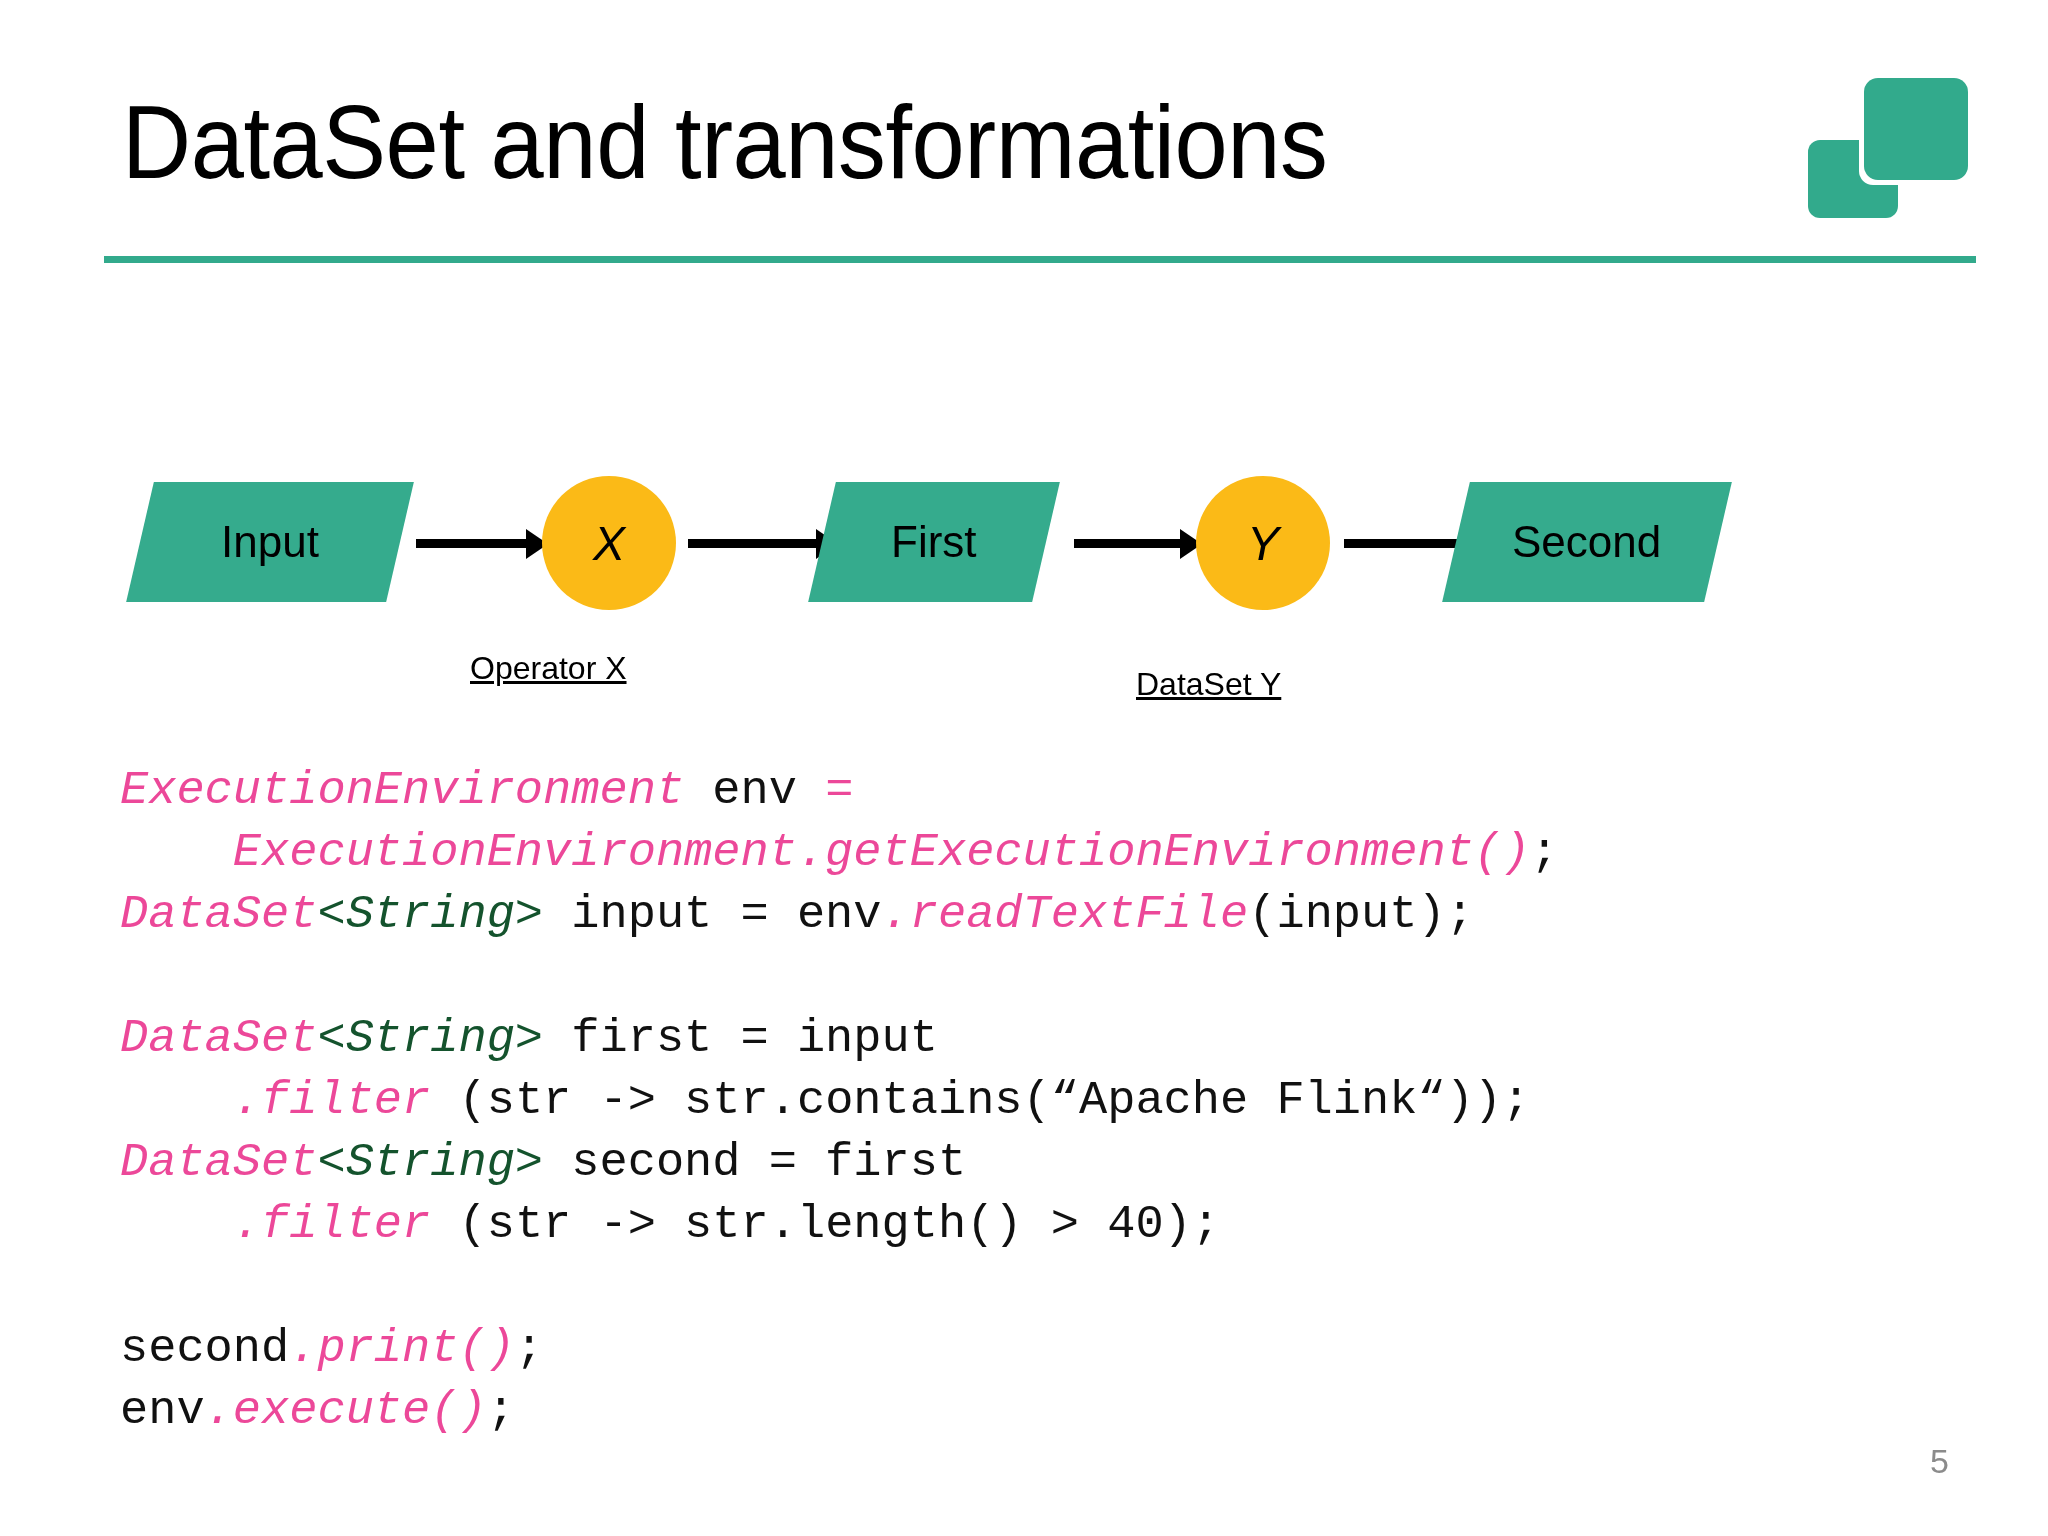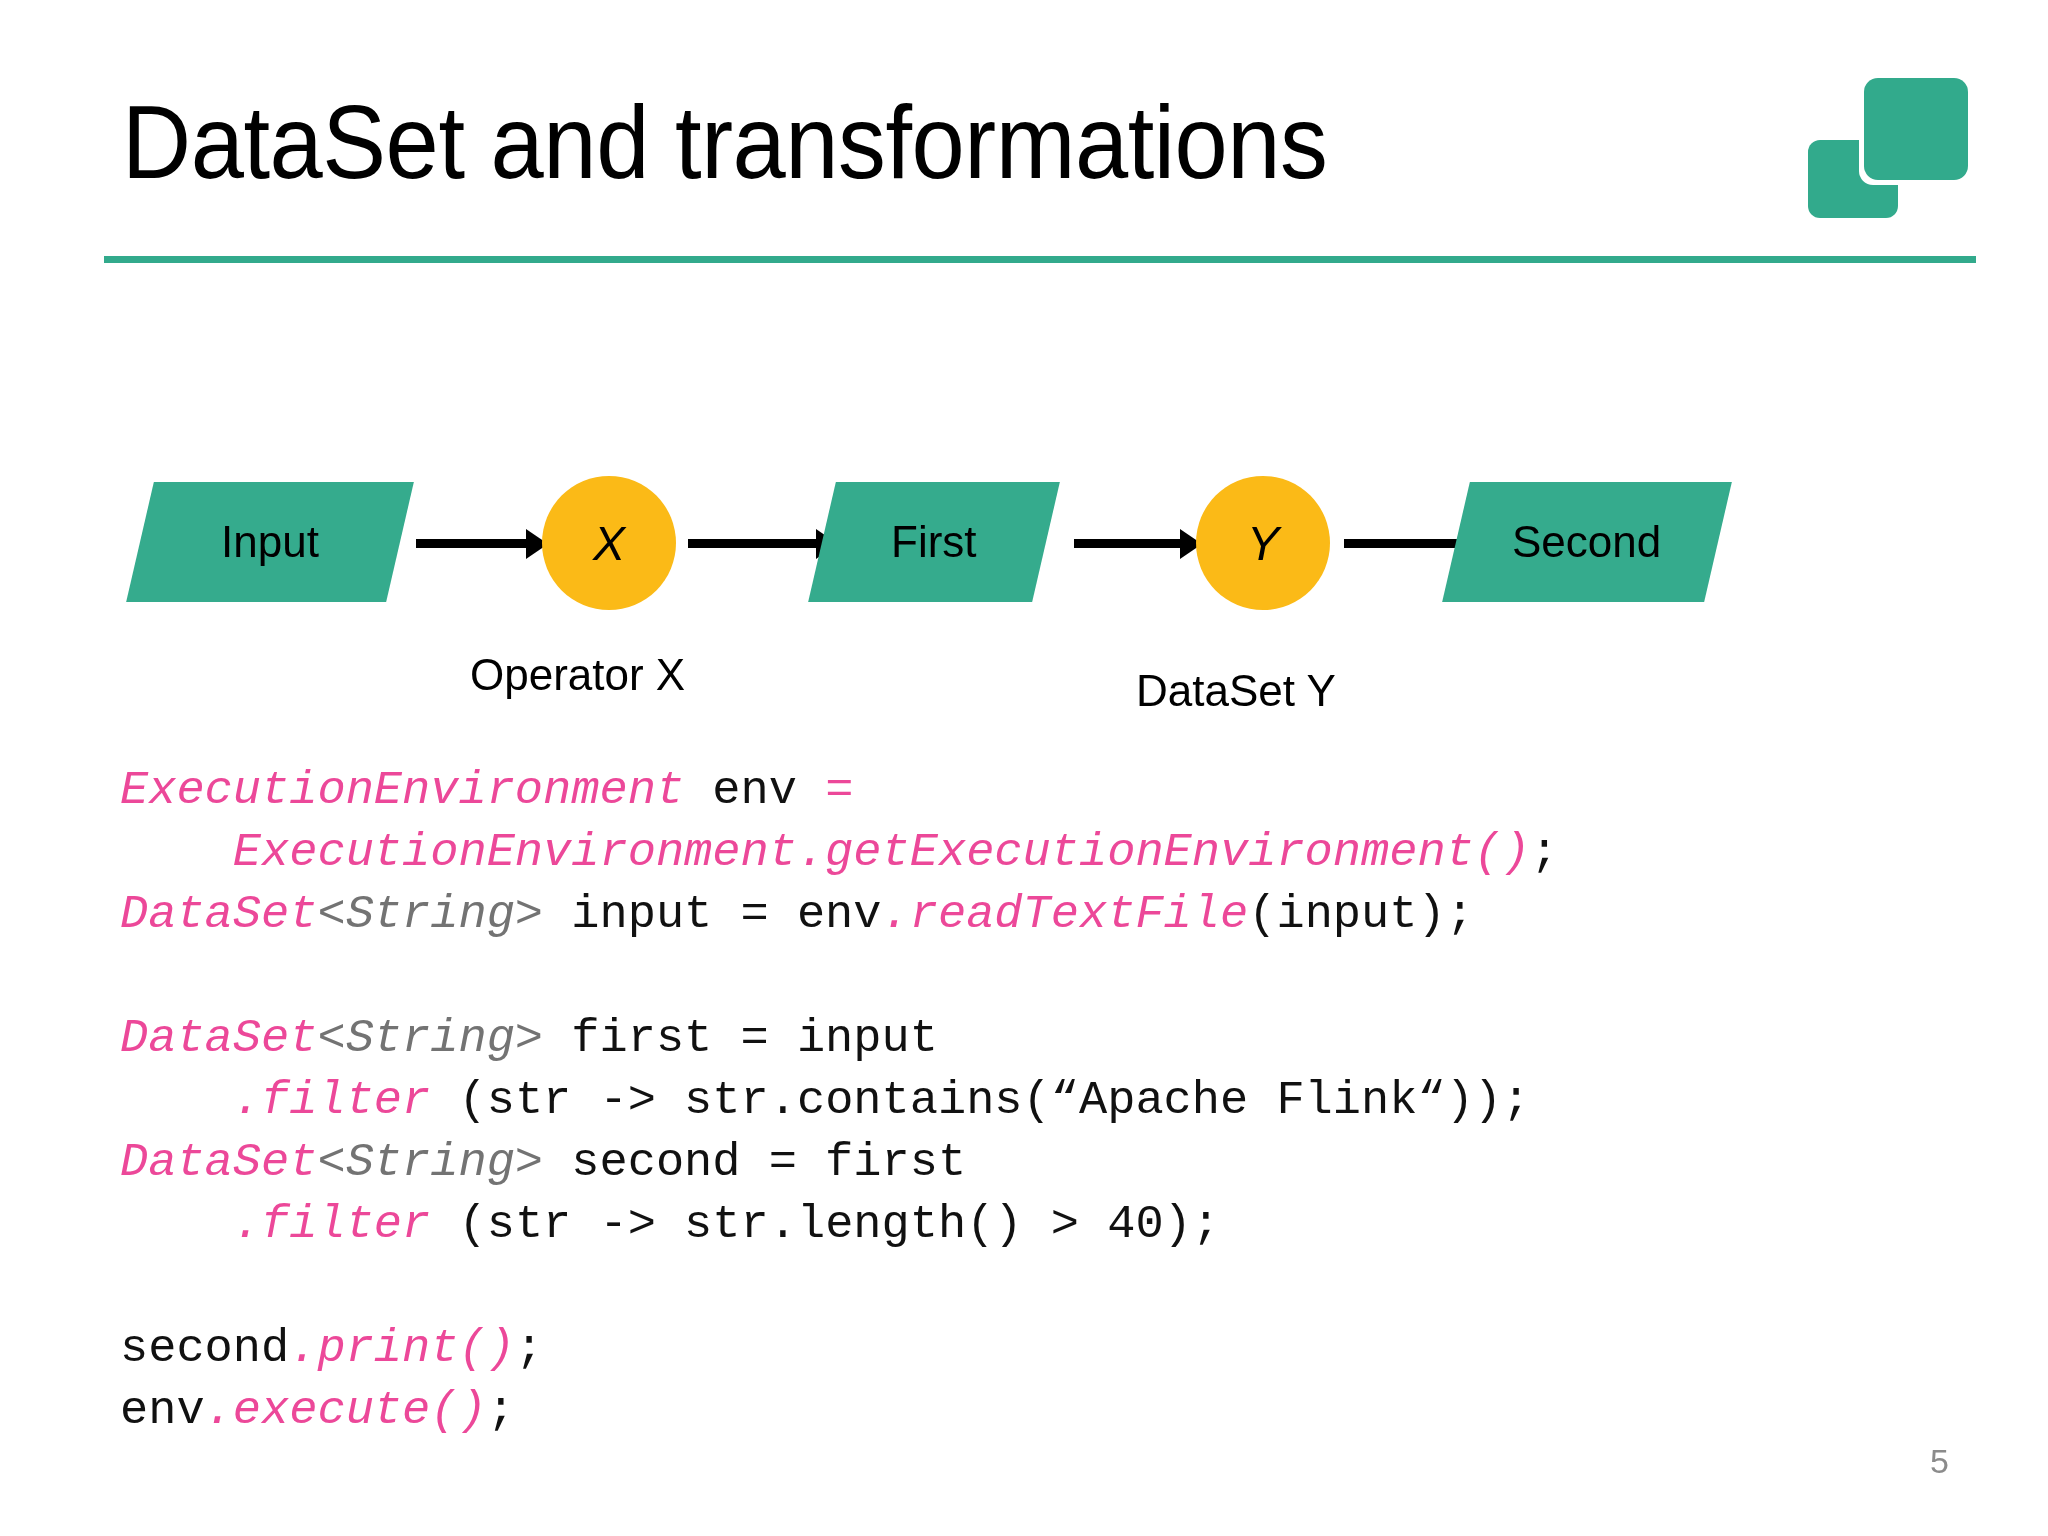--- a/index.html
+++ b/index.html
@@ -100,23 +100,24 @@
   }
   .op-node > span {
     font-family: "Liberation Sans", sans-serif;
     font-size: 48px;
     font-style: italic;
     color: #000000;
   }
   .op-caption {
     position: absolute;
     font-family: "Liberation Sans", sans-serif;
-    font-size: 44px;
+    font-size: 32px;
     color: #000000;
     white-space: nowrap;
+    text-decoration: underline;
   }
   .arrow {
     position: absolute;
     height: 9px;
     background: #000000;
   }
   .arrow::after {
     content: "";
     position: absolute;
     right: -20px;
@@ -148,21 +149,21 @@
     left: 120px;
     top: 760px;
     font-family: "Liberation Mono", "DejaVu Sans Mono", monospace;
     font-size: 47px;
     line-height: 62px;
     color: #111111;
     white-space: pre;
   }
   #code-block .ln { display: block; height: 62px; }
   #code-block .kw { color: #ec4899; font-style: italic; }
-  #code-block .gen { font-style: italic; color: #737373; font-family: Liberation Mono, monospace; }
+  #code-block .gen { font-style: italic; color: #14532d; font-family: Liberation Mono, monospace; }
 
   
   #page-number {
     position: absolute;
     left: 1930px;
     top: 1442px;
     font-family: "Liberation Sans", sans-serif;
     font-size: 34px;
     color: #8b8b8b;
   }

